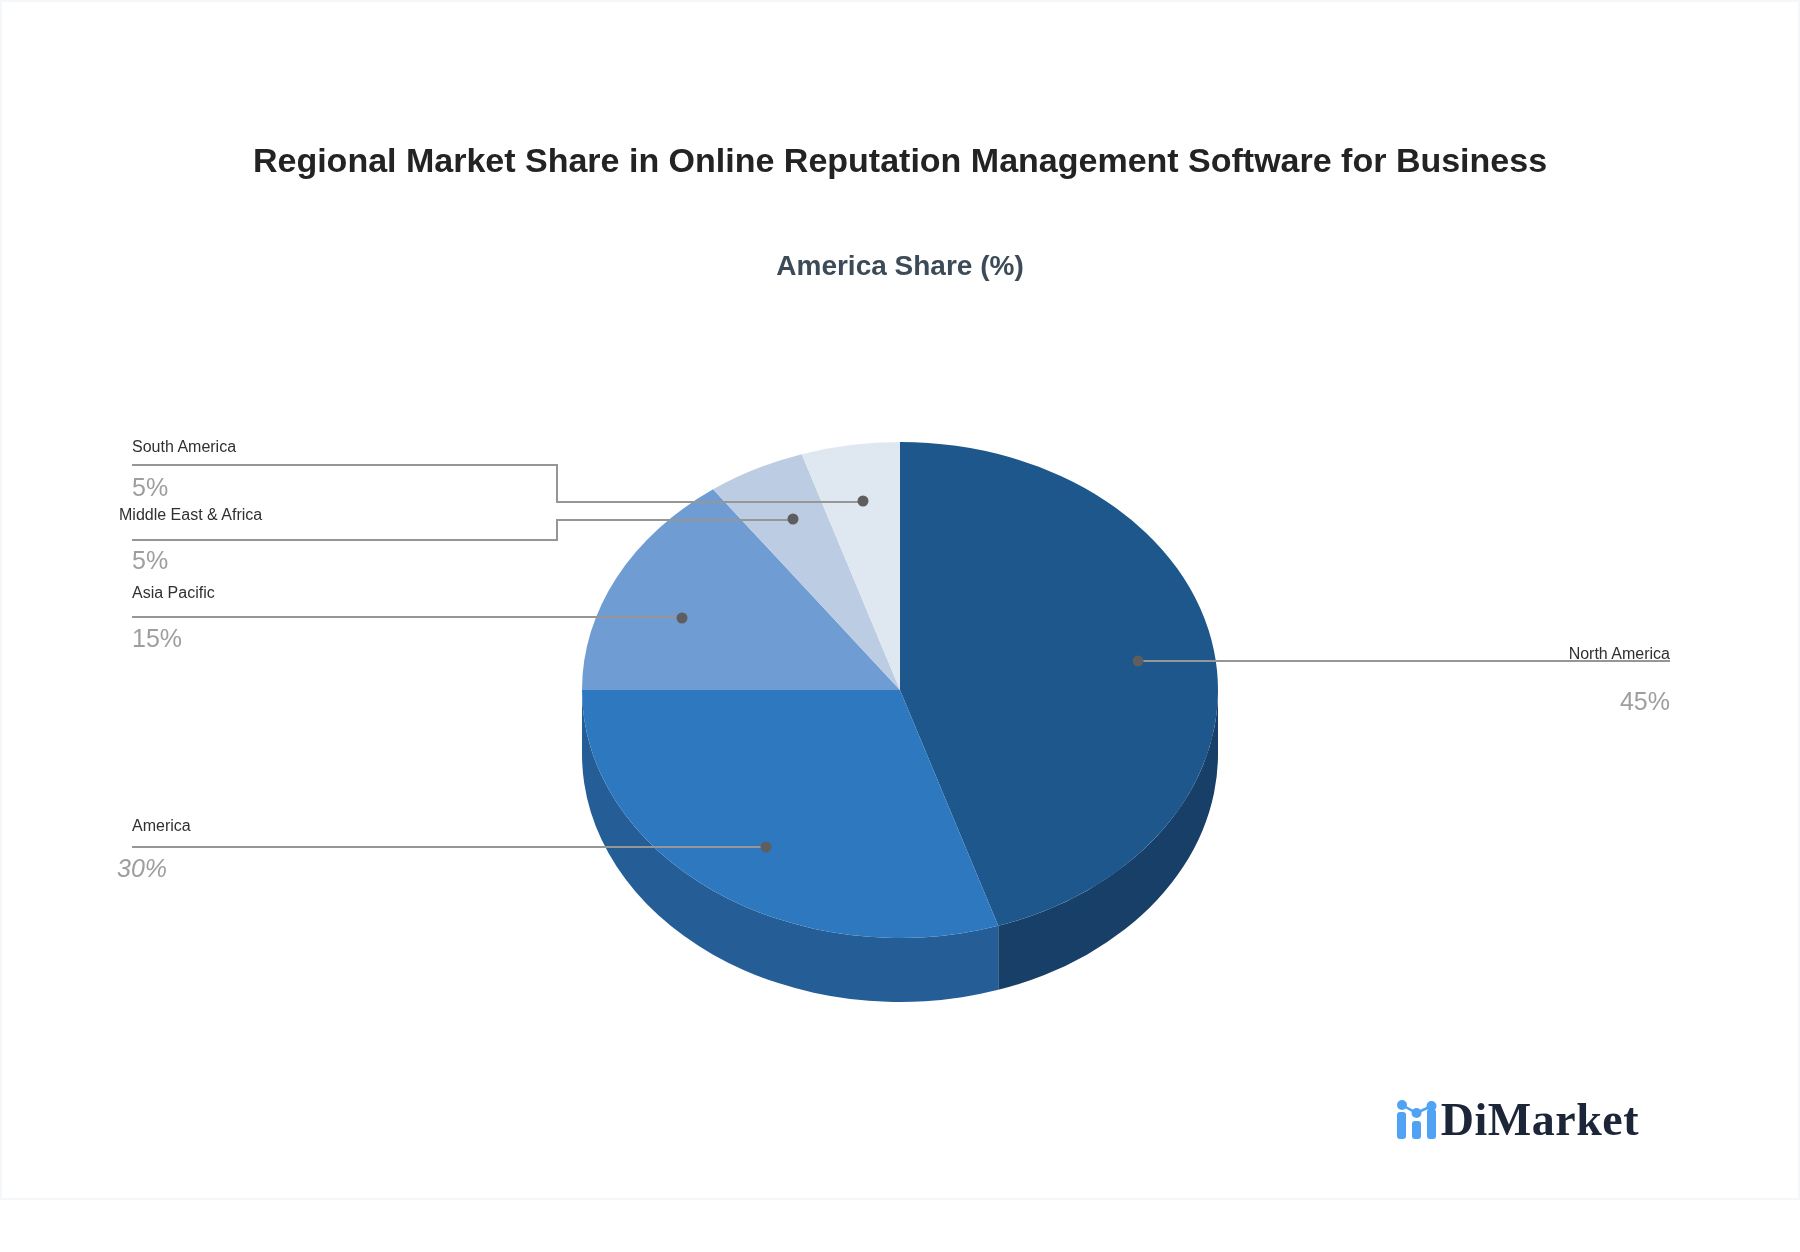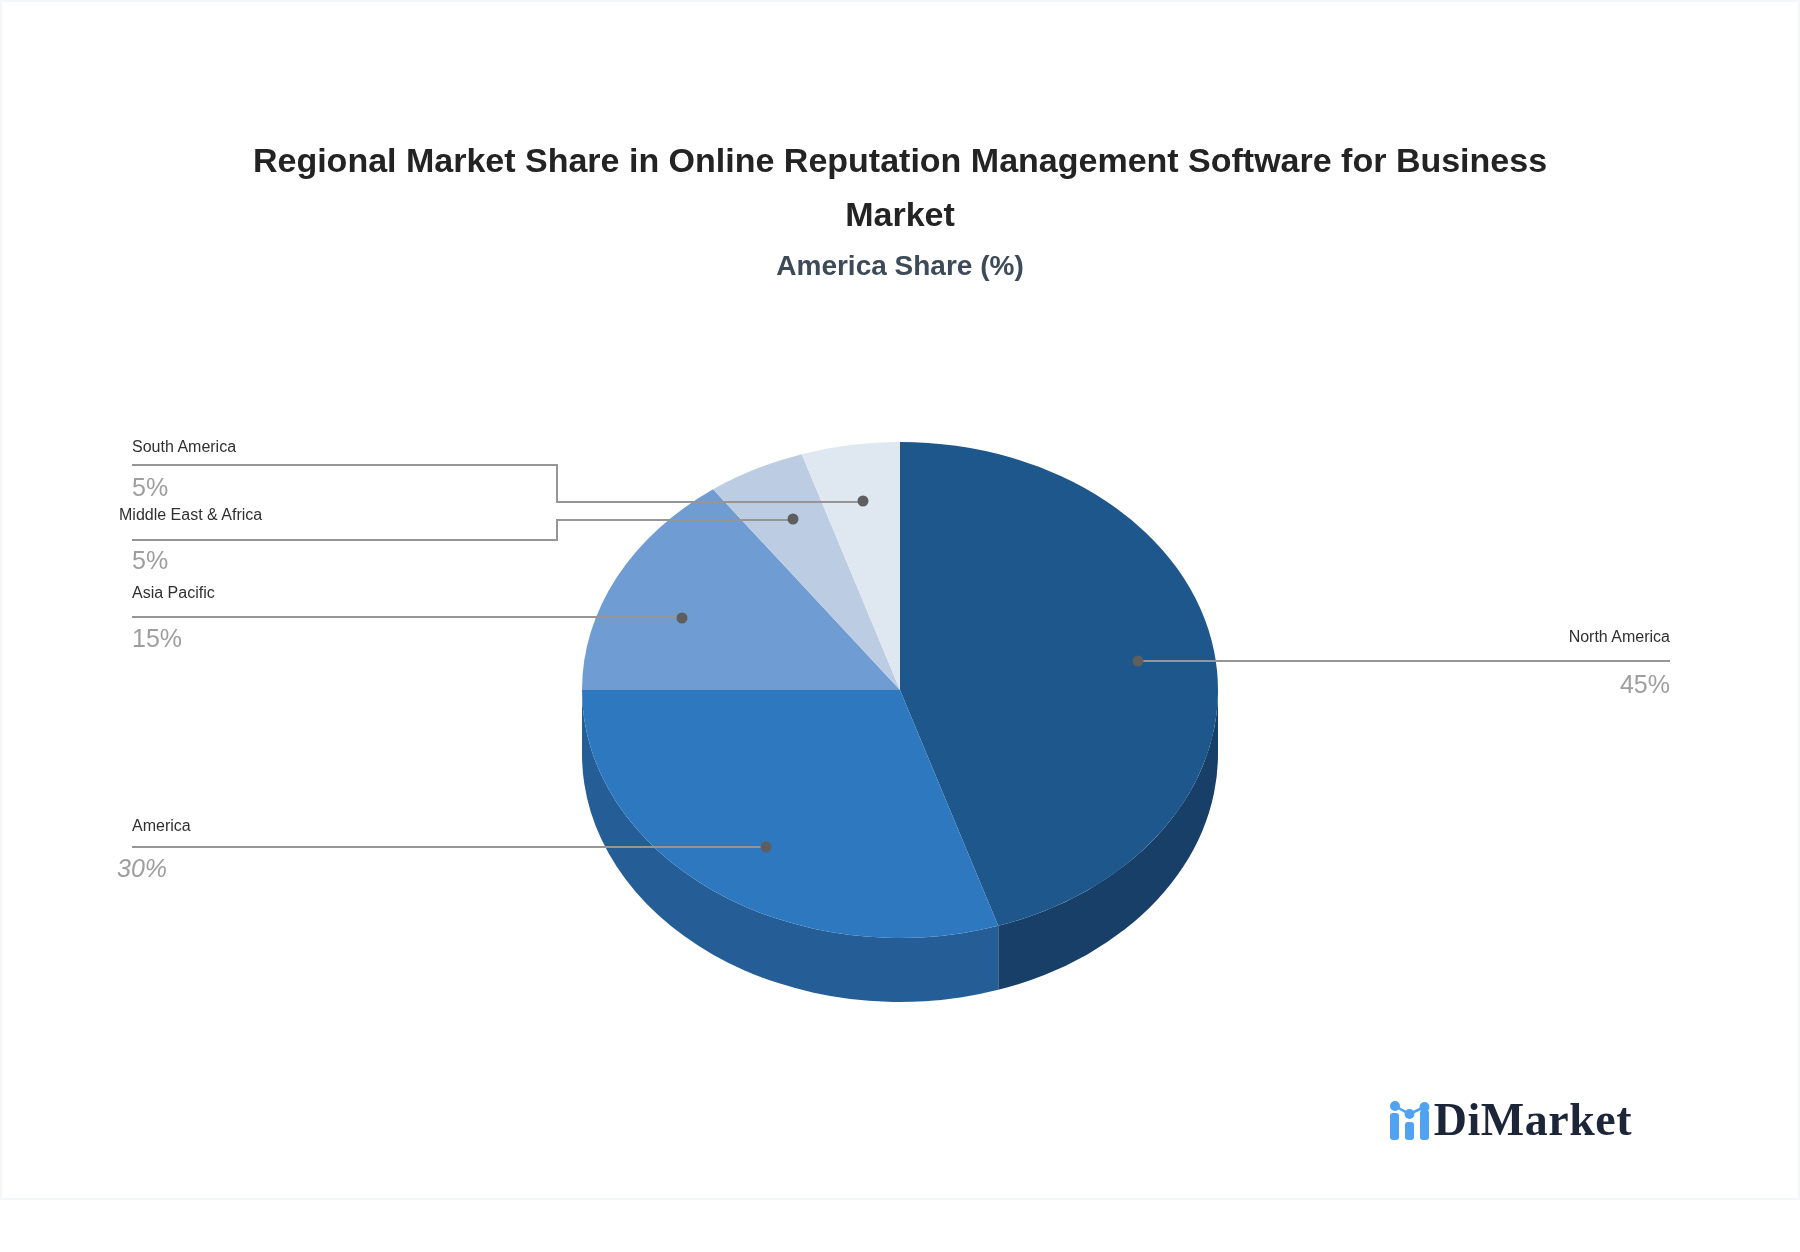--- a/index.html
+++ b/index.html
@@ -29,45 +29,44 @@
     text-align: center;
     font-size: 28px;
     font-weight: bold;
     color: #3d4b59;
     line-height: 38px;
   }
   #pie-svg { position: absolute; left: 0; top: 0; }
   .slice-label, .slice-pct { position: absolute; white-space: nowrap; line-height: 30px; }
   .slice-label { font-size: 16px; color: #303030; }
   .slice-pct   { font-size: 25px; color: #9e9e9e; }
-  .align-right { text-align: right; }
+  .align-right { text-align: right; margin-top: 17px; }
   .logo {
     position: absolute;
     top: 1096px;
-    right: 168px;
+    right: 161px;
     display: flex;
-    align-items: center;
+    align-items: flex-start;
   }
   .logo-text {
     font-family: "Liberation Serif", serif;
     font-weight: bold;
     font-size: 46px;
     line-height: 48px;
     color: #1c2638;
     letter-spacing: 0.5px;
   }
 </style>
 </head>
 <body>
 
 <div class="page">
 
   <div class="title">
     <span>Regional Market Share in Online Reputation Management Software for Business</span>
-    <span>Market</span>
   </div>
 
   <div class="subtitle">America Share (%)</div>
 
   <svg id="pie-svg" width="1800" height="1252" viewBox="0 0 1800 1252">
       <path d="M1218,690 A318,248 0 0 1 998.2674042112333,925.8620160411981 L998.2674042112333,989.8620160411981 A318,248 0 0 0 1218,754 Z" fill="#173f67"></path>
       <path d="M998.2674042112333,925.8620160411981 A318,248 0 0 1 582,690 L582,754 A318,248 0 0 0 998.2674042112333,989.8620160411981 Z" fill="#255e96"></path>
       <path d="M900,690 L900,442 A318,248 0 0 1 998.2674042112333,925.8620160411981 Z" fill="#1d578c"></path>
       <path d="M900,690 L998.2674042112333,925.8620160411981 A318,248 0 0 1 582,690 Z" fill="#2e78c0"></path>
       <path d="M900,690 L582,690 A318,248 0 0 1 713.0842897709935,489.36378539501305 Z" fill="#6f9dd3"></path>

